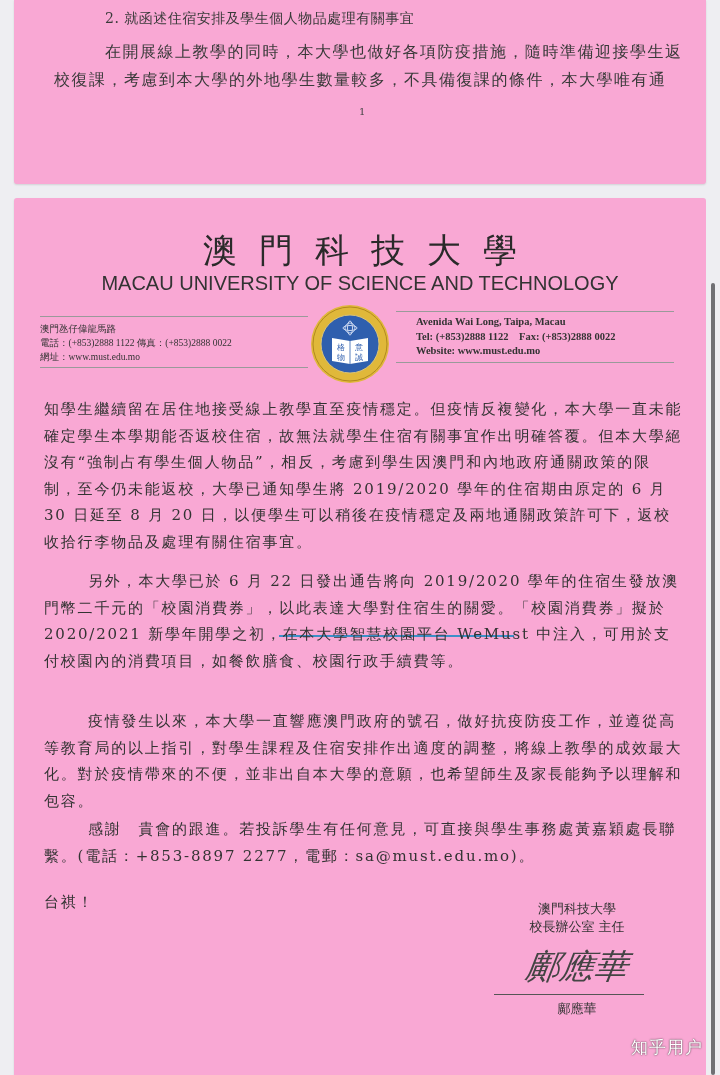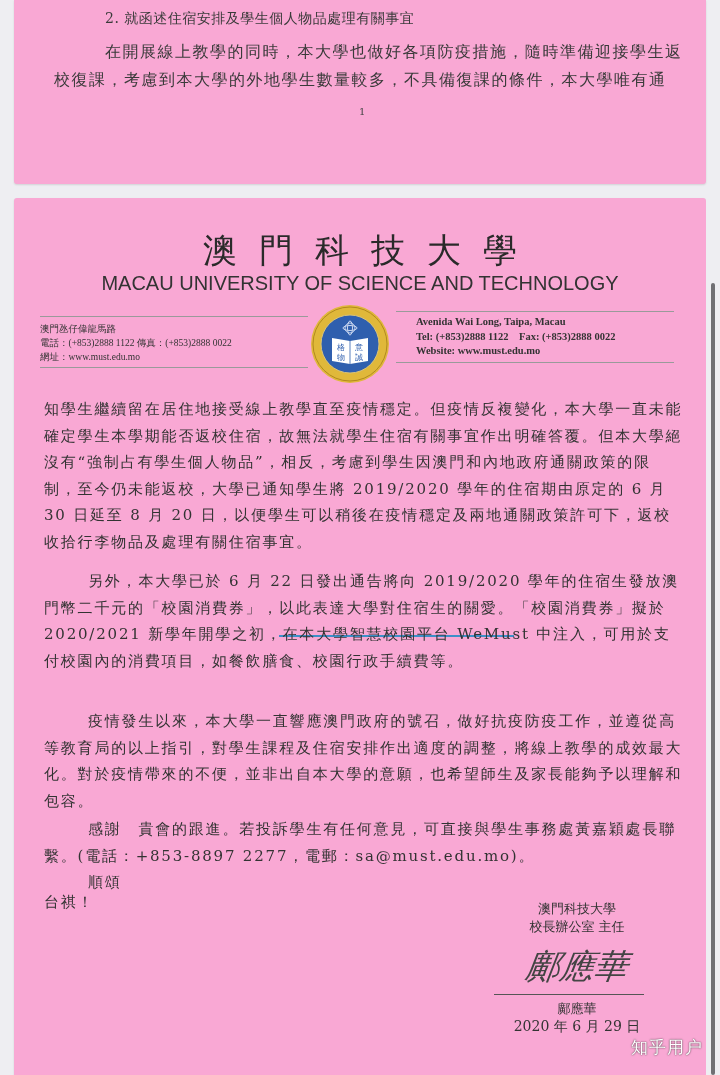--- a/index.html
+++ b/index.html
@@ -105,31 +105,27 @@
   </div>
 
   <div class="para" style="top:510px;">
     <span class="indent"></span><span>疫情發生以來，本大學一直響應澳門政府的號召，做好抗疫防疫工作，並遵從高等教育局的以上指引，對學生課程及住宿安排作出適度的調整，將線上教學的成效最大化。對於疫情帶來的不便，並非出自本大學的意願，也希望師生及家長能夠予以理解和包容。</span>
   </div>
 
   <div class="para" style="top:618px;">
     <span class="indent"></span><span>感謝　貴會的跟進。若投訴學生有任何意見，可直接與學生事務處黃嘉穎處長聯繫。(電話：+853-8897 2277，電郵：sa@must.edu.mo)。</span>
   </div>
 
-  <div class="para" style="top:671px;">
-    <span class="indent"></span><span>順頌</span>
-  </div>
   <div class="para" style="top:691px;">台祺！</div>
 
   <div class="sig-block">
     <div>澳門科技大學</div>
     <div>校長辦公室 主任</div>
     <div style="font-size:34px; line-height:52px; margin-top:4px; font-style:italic; color:#444; transform:skewX(-8deg);">鄺應華</div>
   </div>
   <div class="sig-line"></div>
   <div class="sig-name">鄺應華</div>
-  <div class="sig-date">2020 年 6 月 29 日</div>
 </div>
 
 <div class="scroll-track"></div>
 <div class="scroll-thumb"></div>
 
 <div class="watermark">知乎用户</div>
 
 </body></html>

